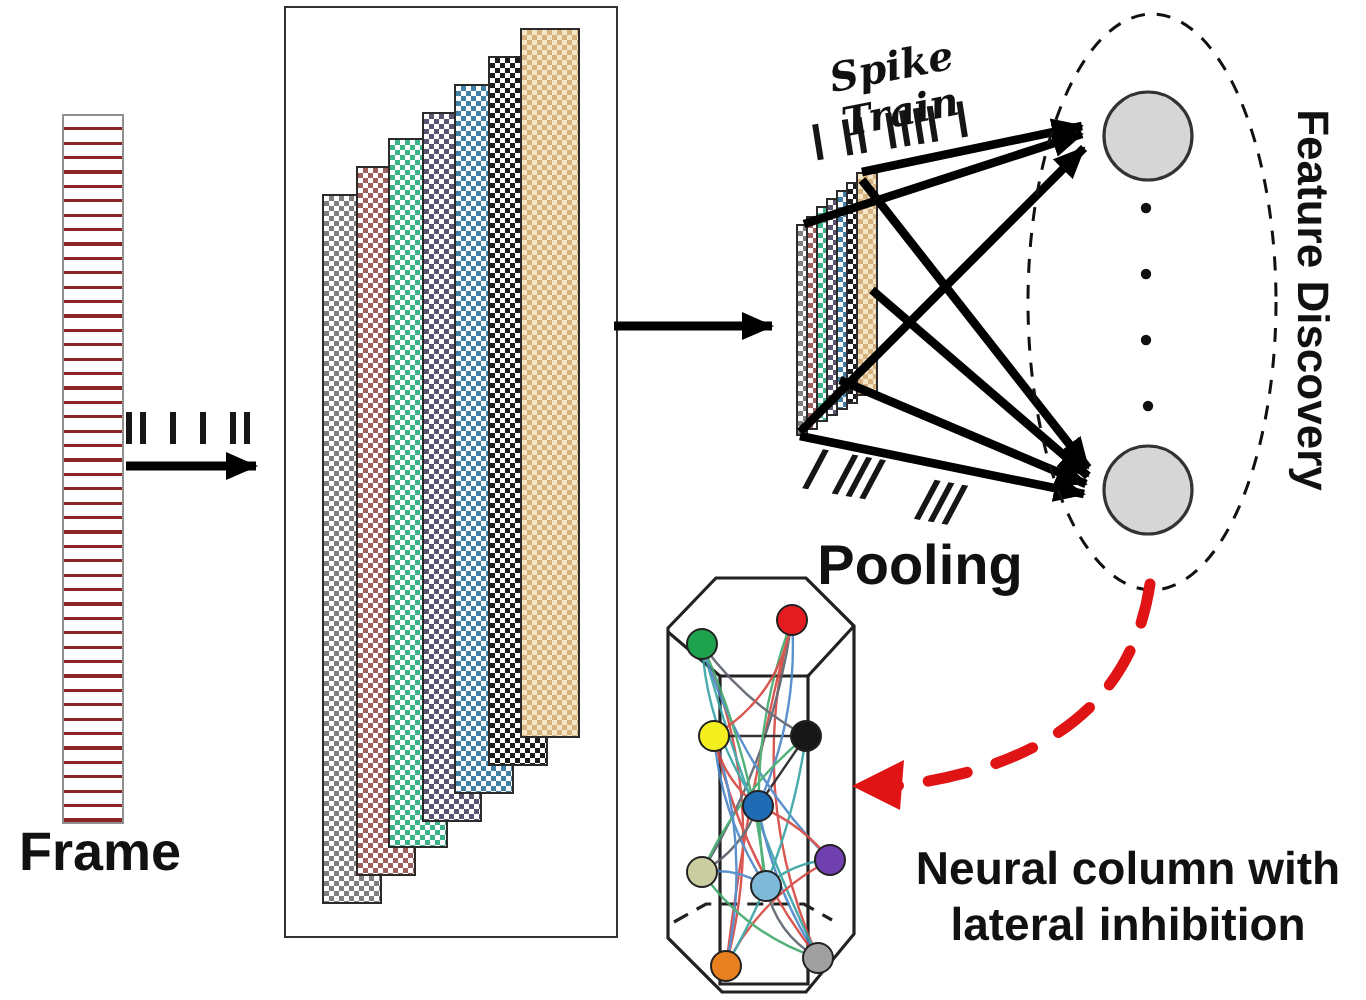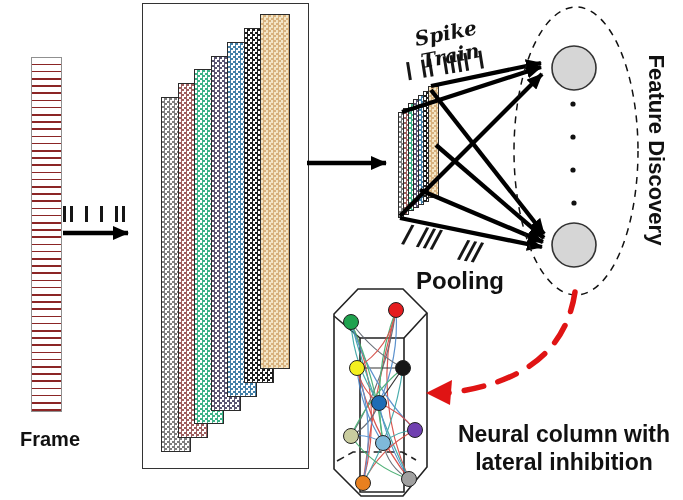--- a/index.html
+++ b/index.html
@@ -96,29 +96,29 @@
         <path d="M383,443 Q387.8932077160012,466.8549055384436 409,479" stroke="#5a616b"></path>
         <path d="M357,368 Q361.22690760631195,389.7573723617468 379,403" stroke="#d4453e"></path>
         <path d="M351,436 Q368.2821812728326,433.6385998956224 383,443" stroke="#4a86c8"></path>
       </g>
 
     <path d="M575,292 Q562,379 448,393" fill="none" stroke="#e01414" stroke-width="5.5" stroke-linecap="round" stroke-dasharray="20 15"></path>
     <polygon points="426,393 452,380 450,405" fill="#e01414"></polygon>
   </svg>
 
   <div class="frame-rect" style="--stripe: #8b2525;"></div>
-  <div class="label" style="left:0;top:428px;width:100px;font-size:20px;">Frame</div>
+  <div class="label" style="left:0;top:411px;width:100px;font-size:27px;">Frame</div>
 
   <div class="box" style="left:142px;top:3px;width:165px;height:464px;"></div>
 
   <div class="label" style="left:390px;top:22px;width:116px;font-size:20px;
         font-family:'DejaVu Serif',serif;font-style:italic;font-weight:600;
         transform:rotate(-11deg);">Spike Train</div>
 
-  <div class="label" style="left:400px;top:267px;width:120px;font-size:24px;text-align:center;">Pooling</div>
+  <div class="label" style="left:400px;top:267px;width:120px;font-size:28px;text-align:center;">Pooling</div>
 
   <div class="label" style="left:536px;top:137px;width:240px;height:26px;font-size:22px;
         transform:rotate(90deg);">Feature Discovery</div>
 
   <div class="label" style="left:429px;top:420px;width:270px;font-size:23px;line-height:28px;">
     <div>Neural column with</div>
     <div>lateral inhibition</div>
   </div>
 
 <div class="checker" style="left: 161px; top: 97px; width: 30px; height: 355px; z-index: 2; --c: #7f7f7f; --bg: #ffffff;"></div>

